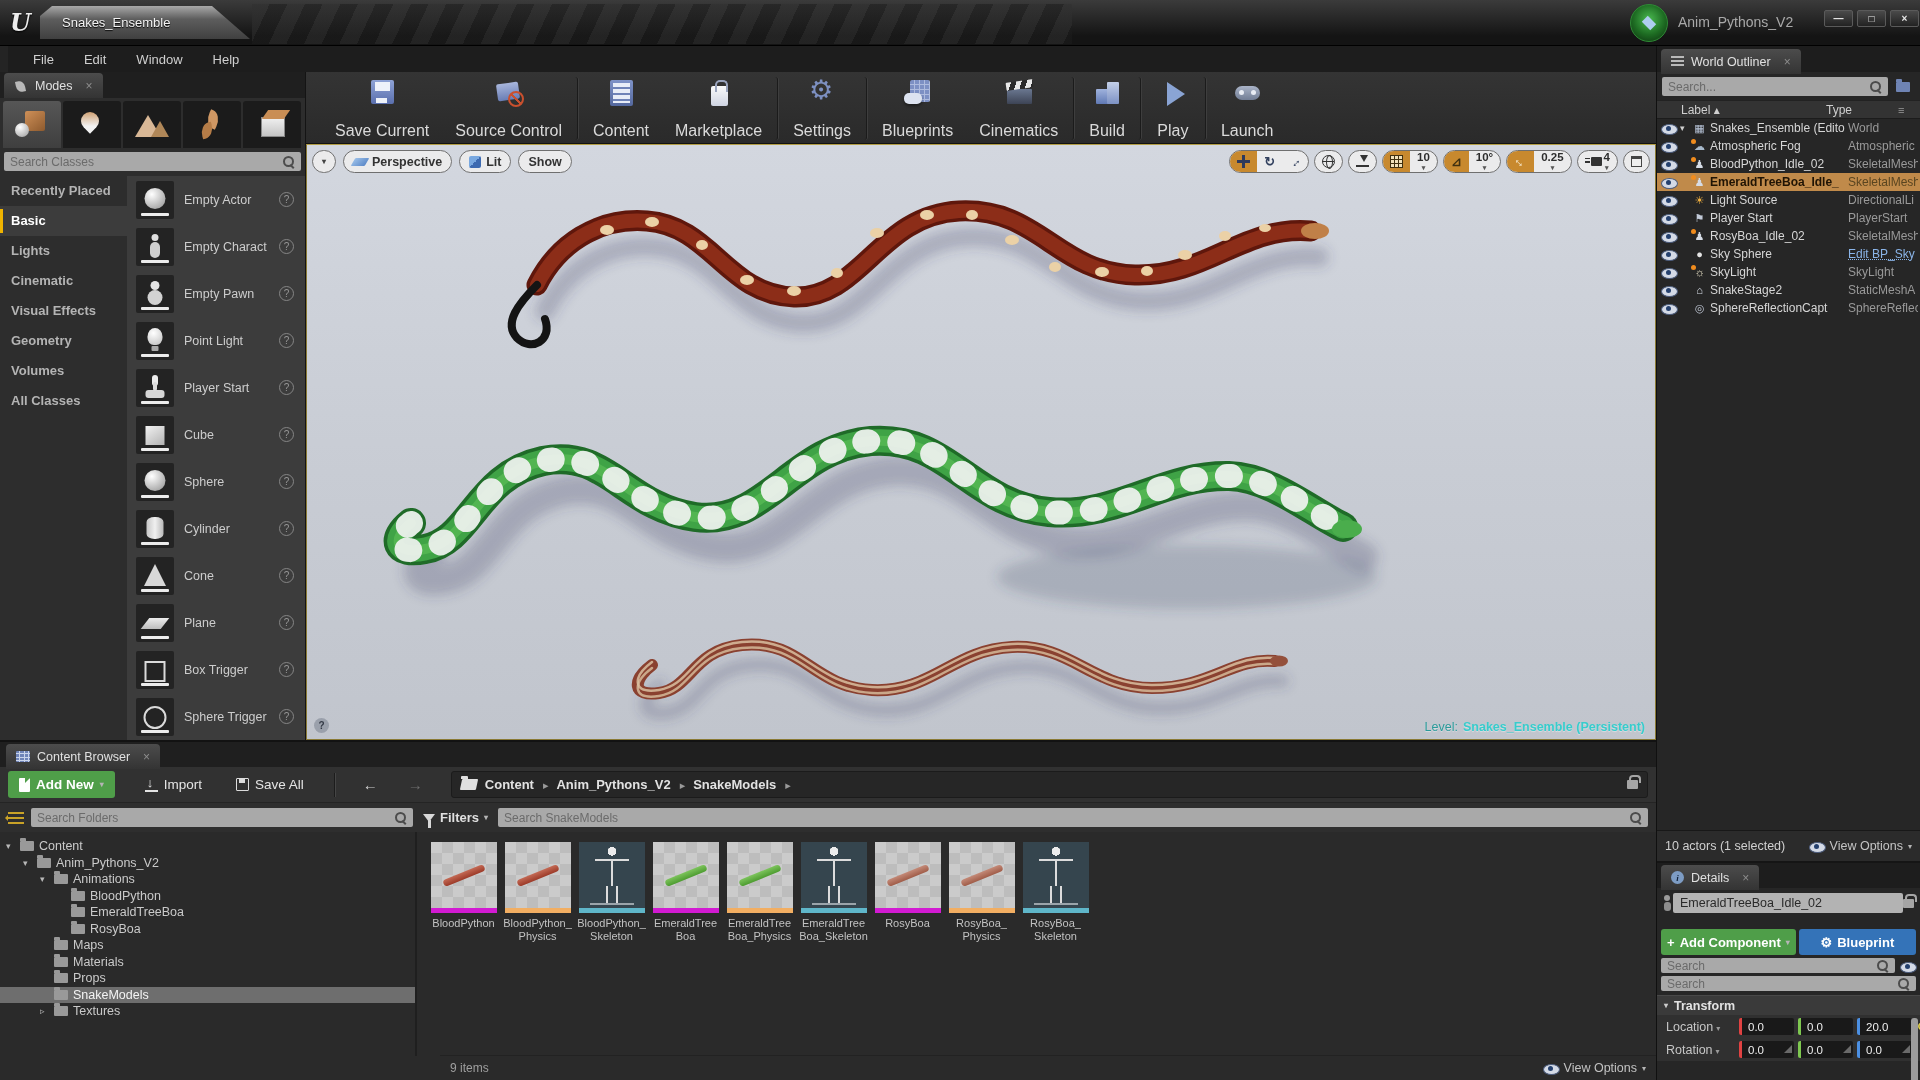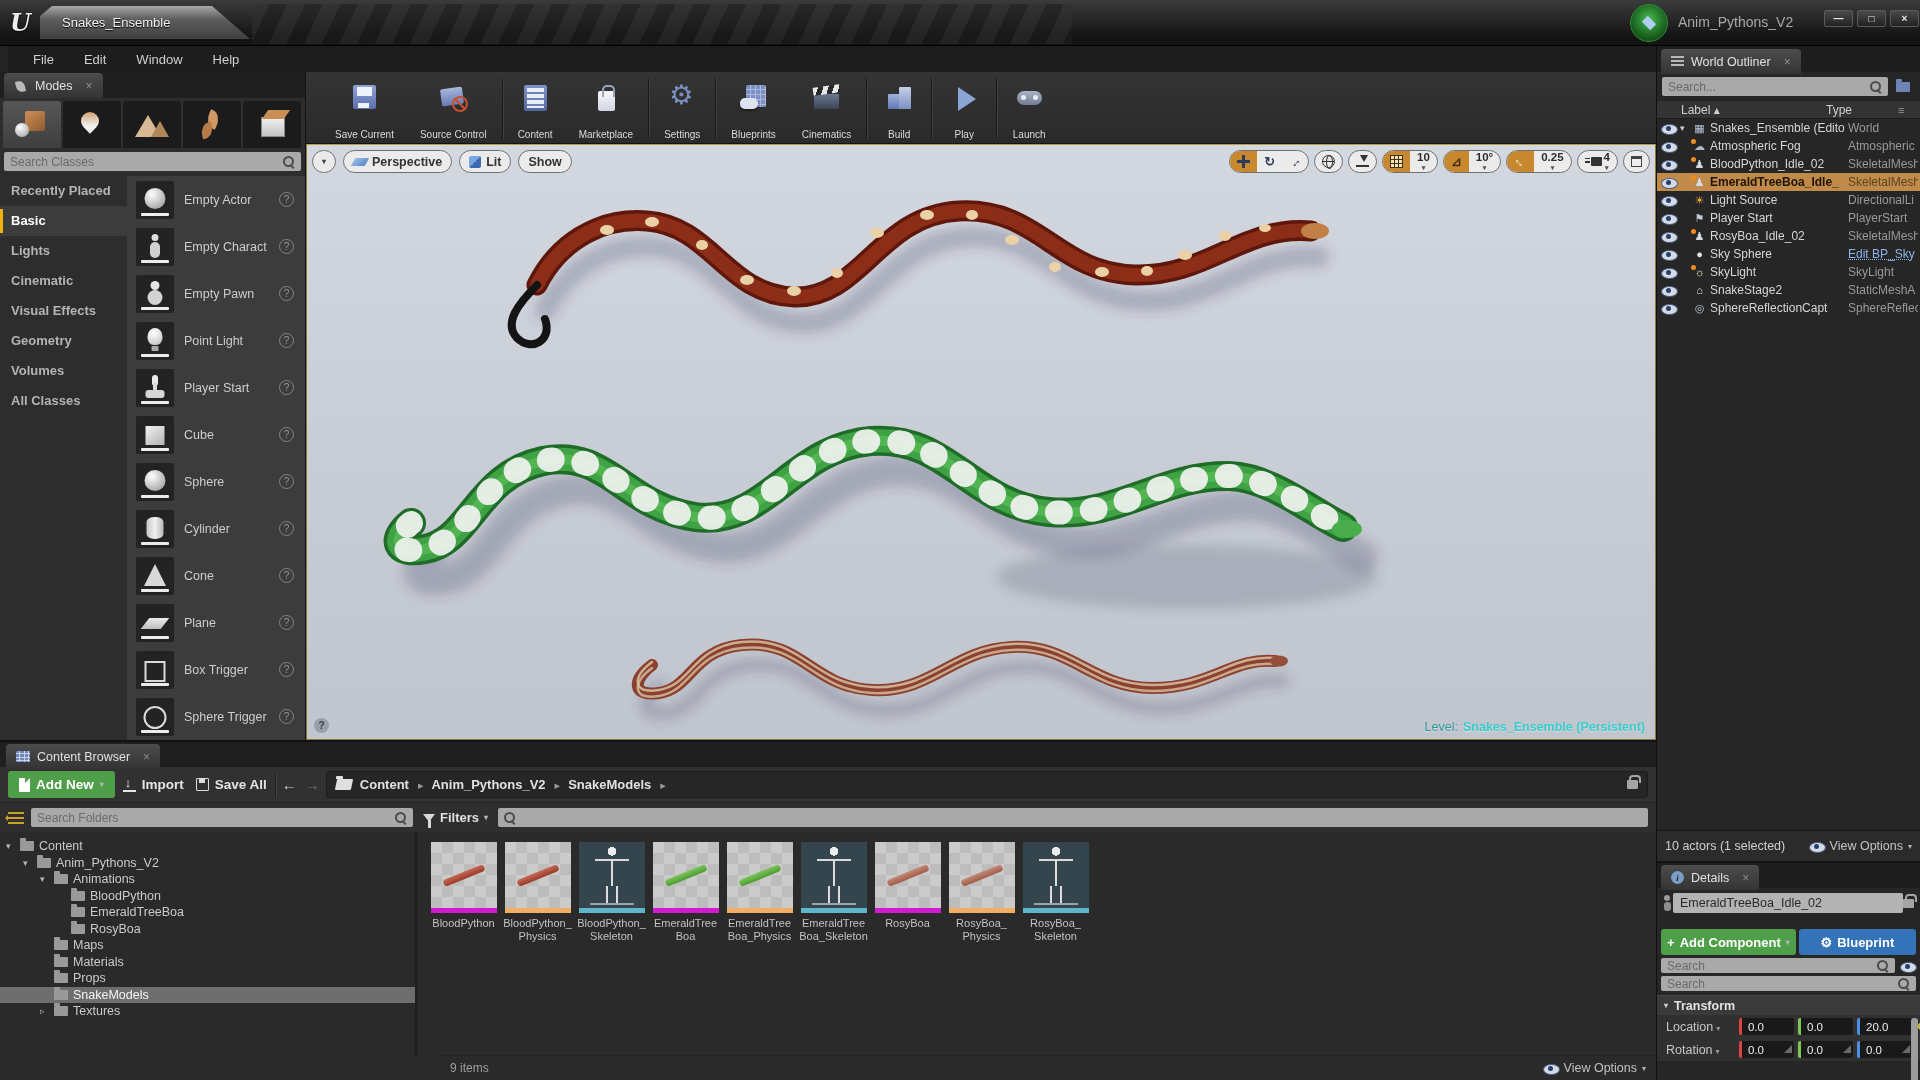--- a/index.html
+++ b/index.html
@@ -126,21 +126,21 @@
   .helpq{margin-left:auto;margin-right:11px;width:15px;height:15px;border:1px solid #858585;border-radius:50%;
     color:#969696;font-size:10px;display:flex;align-items:center;justify-content:center;flex:none}
 
   
   #toolbar{position:absolute;left:306px;top:72px;width:1350px;height:72px;
     background:linear-gradient(#343434,#2a2a2a);border-bottom:1px solid #121212;
     display:flex;align-items:stretch;padding:5px 0 3px 16px}
   .tbtn{display:flex;flex-direction:column;align-items:center;justify-content:flex-end;
     padding:0 13px;position:relative;border-radius:3px}
   .tbtn[data-sep="true"]{border-right:1px solid #1b1b1b;box-shadow:1px 0 0 #3e3e3e;margin-right:2px;padding-right:15px}
-  .tbtn .cap{font-size:10px;color:#dadada;margin-top:15px;white-space:nowrap}
+  .tbtn .cap{font-size:16px;color:#dadada;margin-top:15px;white-space:nowrap}
   .tbtn .dd{position:absolute;right:3px;top:30px;font-size:8px;color:#9a9a9a}
   .tbi{width:34px;height:32px;position:relative}
   .tbi[data-icon="floppy"]::before{content:"";position:absolute;left:6px;top:3px;width:23px;height:24px;
     background:linear-gradient(#8fa3d6,#5a6fae);border-radius:2px}
   .tbi[data-icon="floppy"]::after{content:"";position:absolute;left:10px;top:5px;width:15px;height:9px;
     background:#eef2fa;box-shadow:-1px 14px 0 -2px #eef2fa}
   .tbi[data-icon="source"]::before{content:"";position:absolute;left:5px;top:6px;width:22px;height:17px;
     background:linear-gradient(#a8b6dc,#687cb4);border-radius:2px;transform:rotate(-8deg)}
   .tbi[data-icon="source"]::after{content:"";position:absolute;left:16px;top:14px;width:12px;height:12px;
     border:2.5px solid #c9502e;border-radius:50%;background:linear-gradient(45deg,transparent 44%,#c9502e 44% 56%,transparent 56%)}
@@ -291,27 +291,27 @@
     border-left:8px solid transparent;border-bottom:8px solid #6a6a6a}
   .revert{color:#e2d24a;font-size:13px;font-weight:bold;line-height:1}
   .det-scroll{position:absolute;right:2px;top:972px;width:7px;height:86px;background:#9c9c9c;border-radius:3px}
 
   
   #cbrowser{position:absolute;left:0;top:740px;width:1656px;height:340px;background:#2a2a2a;border-top:2px solid #121212}
   .cb-tabrow{height:25px;background:#1f1f1f;padding:2px 0 0 6px}
   .grid-ico{width:14px;height:11px;background:#6f84b8;border-radius:1px;
     background-image:repeating-linear-gradient(#0000 0 2.5px,#c9d4ec 2.5px 3.5px),
     repeating-linear-gradient(90deg,#0000 0 3.5px,#c9d4ec 3.5px 4.5px)}
-  .cb-toolbar{height:36px;display:flex;align-items:center;gap:4px;padding:4px 8px;background:#313131;border-bottom:1px solid #242424}
+  .cb-toolbar{height:36px;display:flex;align-items:center;gap:26px;padding:4px 8px;background:#313131;border-bottom:1px solid #242424}
   .btn-addnew{height:27px;background:var(--add-new-green);border-radius:3px;display:flex;align-items:center;
     gap:6px;padding:0 11px;color:#fff;font-weight:bold;font-size:13.5px}
   .page-ico{width:11px;height:14px;background:#fff;border-radius:1px;position:relative}
   .page-ico::before{content:"";position:absolute;right:-1px;top:-1px;border:3px solid;
     border-color:var(--add-new-green) #0000 #0000 var(--add-new-green)}
-  .cb-tbtn{display:flex;align-items:center;gap:6px;color:#e4e4e4;font-weight:bold;font-size:13.5px;padding:0 4px}
+  .cb-tbtn{display:flex;align-items:center;gap:6px;color:#e4e4e4;font-weight:normal;font-size:13.5px;padding:0 4px}
   .import-ico{width:13px;height:14px;position:relative}
   .import-ico::before{content:"↓";position:absolute;left:2px;top:-3px;font-size:13px;color:#e4e4e4;font-weight:bold}
   .import-ico::after{content:"";position:absolute;left:0;bottom:0;width:13px;height:2px;background:#e4e4e4}
   .saveall-ico{width:13px;height:13px;border:1.5px solid #dcdcdc;border-radius:1px;position:relative}
   .saveall-ico::before{content:"";position:absolute;left:2px;top:0;width:6px;height:4px;background:#dcdcdc}
   .cb-sep{width:1px;height:24px;background:#1c1c1c;box-shadow:1px 0 0 #454545}
   .navarrow{font-size:15px;font-weight:bold;padding:0 2px}
   .crumbbar{flex:1;height:27px;background:#262626;border:1px solid #1b1b1b;border-radius:3px;
     display:flex;align-items:center;gap:8px;padding:0 9px}
   .openfolder{width:16px;height:11px;position:relative}
@@ -1000,20 +1000,21 @@
     <div class="searchbox sf-box">
       <input placeholder="Search Folders" style="">
       <span class="mag"></span>
     </div>
     <span class="filters">
       <span class="funnel"></span>
       <span>Filters</span>
       <span class="ddn">▾</span>
     </span>
     <div class="searchbox sa-box">
+      <input placeholder="Search SnakeModels" style="">
       <span class="mag"></span>
     </div>
   </div>
   <div class="cb-body">
     <div class="cb-tree">
 
         <div class="f-row" data-depth="0">
           <span class="f-arrow" data-arrow="open"></span>
           <span class="folder"></span>
           <span>Content</span>

